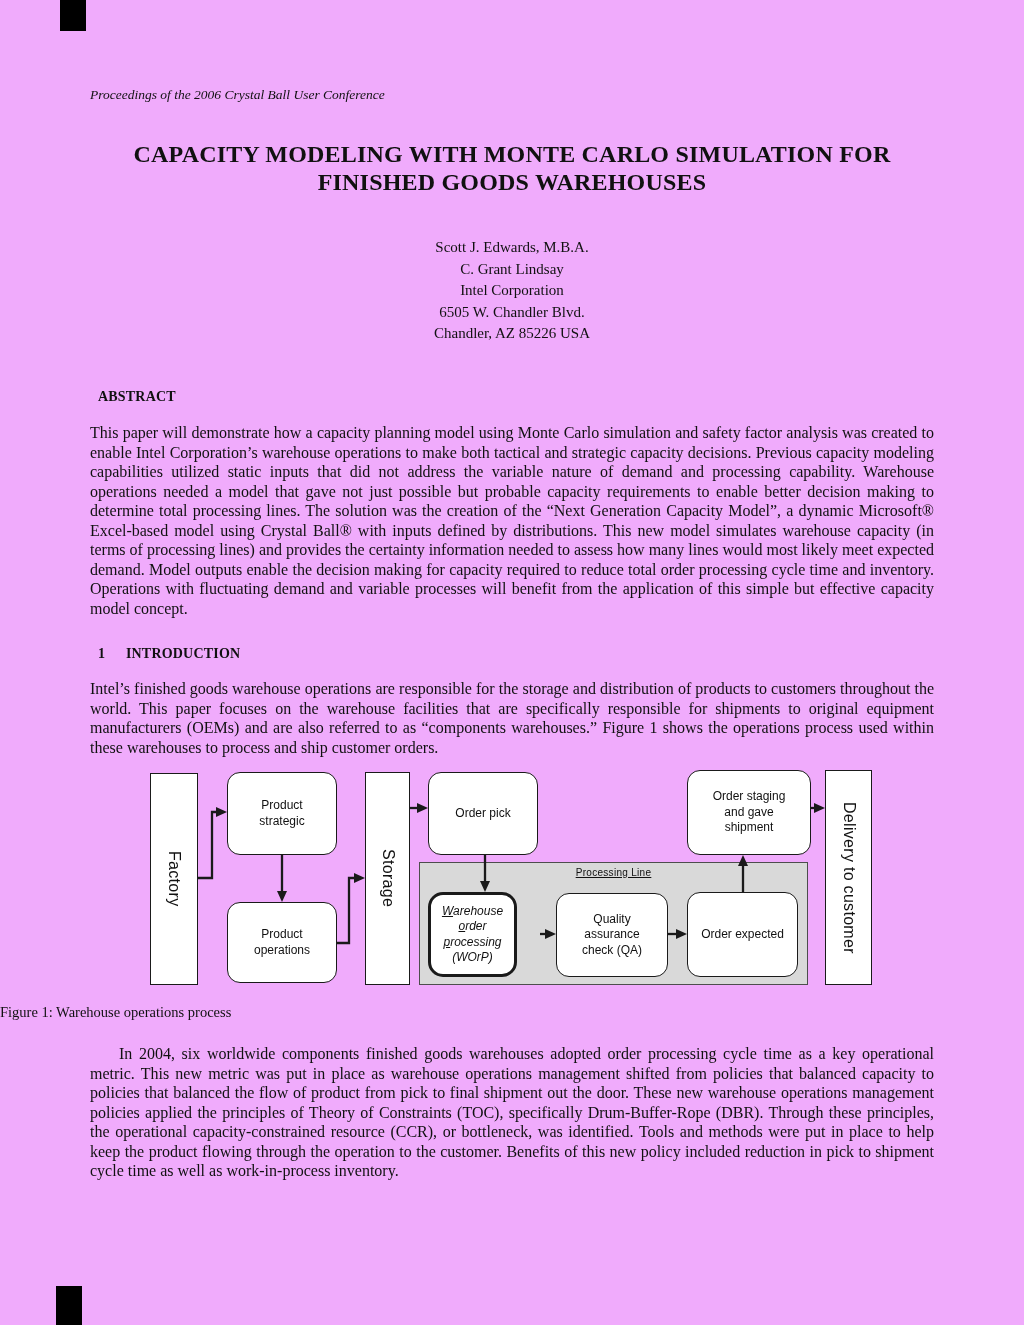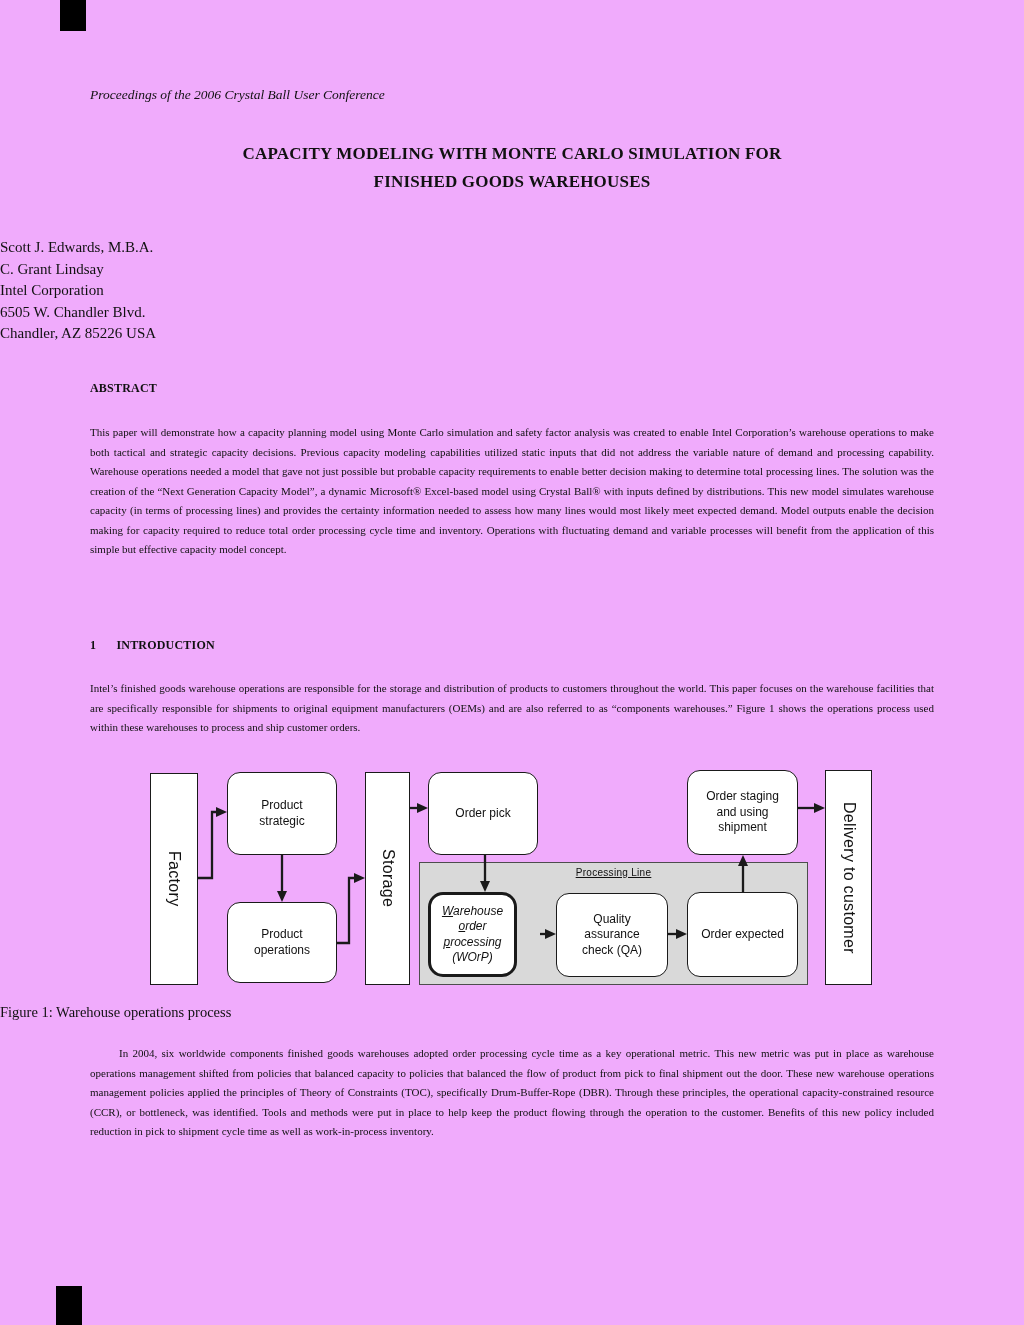--- a/index.html
+++ b/index.html
@@ -7,29 +7,29 @@
     position:relative;width:1024px;height:1325px;background:#f0abfc;
     font-family:"Liberation Serif",serif;color:#111;overflow:hidden;
     margin:0 auto;
   }
   .mark{position:absolute;background:#000;}
   .mark-top{left:60px;top:0;width:26px;height:31px;}
   .mark-bottom{left:56px;top:1286px;width:26px;height:39px;}
 
   .running-head{position:absolute;left:90px;top:87px;font-style:italic;font-size:13.5px;}
   .title{position:absolute;left:0;right:0;top:140px;margin:0;text-align:center;
-         font-size:17px;font-weight:bold;line-height:28px;letter-spacing:.2px;}
+         font-size:24px;font-weight:bold;line-height:28px;letter-spacing:.2px;}
   .title span{display:block;}
-  .authors{position:absolute;left:0;right:0;top:237px;text-align:left;
+  .authors{position:absolute;left:0;right:0;top:237px;text-align:center;
            font-size:15px;line-height:21.5px;}
-  .sec{position:absolute;left:90px;margin:0;font-size:12px;font-weight:bold;letter-spacing:.2px;}
+  .sec{position:absolute;left:90px;margin:8px;font-size:14px;font-weight:bold;letter-spacing:.2px;}
   .abstract-h{top:381px;}
   .intro-h{top:638px;}
   .sec-num{display:inline-block;margin-right:17px;}
-  .body{position:absolute;left:90px;width:844px;margin:0;font-size:11px;
+  .body{position:absolute;left:90px;width:844px;margin:0;font-size:16px;
         line-height:19.5px;text-align:justify;}
   .abstract-p{top:423px;}
   .intro-p{top:679px;}
   .p2004{top:1044px;text-indent:29px;}
 
   
   .figure{position:absolute;left:150px;top:770px;width:722px;height:215px;
           font-family:"Liberation Sans",sans-serif;color:#111;}
   .figure .arrows{position:absolute;left:0;top:0;pointer-events:none;}
   .gray-area{position:absolute;left:269px;top:92px;width:389px;height:123px;
@@ -46,21 +46,21 @@
   .uf::first-letter{text-decoration:underline;}
 
   .n-factory{left:0;top:3px;width:48px;height:212px;}
   .n-receiving{left:77px;top:2px;width:110px;height:83px;}
   .n-placement{left:77px;top:132px;width:110px;height:81px;}
   .n-storage{left:215px;top:2px;width:45px;height:213px;}
   .n-orderpick{left:278px;top:2px;width:110px;height:83px;}
   .n-worp{left:278px;top:122px;width:89px;height:85px;font-style:italic;}
   .n-qa{left:406px;top:123px;width:112px;height:84px;}
   .n-packing{left:537px;top:122px;width:111px;height:85px;}
-  .n-staging{left:537px;top:0;width:111px;height:85px;}
+  .n-staging{left:537px;top:0;width:124px;height:85px;}
   .n-delivery{left:675px;top:0;width:47px;height:215px;}
 
   .caption{position:absolute;left:0;right:0;top:1004px;text-align:left;font-size:14.5px;}
 </style>
 </head>
 <body>
 
 <div class="page">
 
   <div class="mark mark-top"></div>
@@ -144,21 +144,21 @@
       <div>assurance</div>
       <div>check (QA)</div>
     </div>
 
     <div class="rbox n-packing">
       <div>Order expected</div>
     </div>
 
     <div class="rbox n-staging">
       <div>Order staging</div>
-      <div>and using</div>
+      <div>and gave</div>
       <div>shipment</div>
     </div>
 
     <div class="vbox n-delivery">Delivery to customer</div>
   </div>
 
   <div class="caption">Figure 1: Warehouse operations process</div>
 
   <p class="body p2004">In 2004, six worldwide components finished goods warehouses adopted order processing cycle time as a key operational metric.  This new metric was put in place as warehouse operations management shifted from policies that balanced capacity to policies that balanced the flow of product from pick to final shipment out the door.  These new warehouse operations management policies applied the principles of Theory of Constraints (TOC), specifically Drum-Buffer-Rope (DBR).  Through these principles, the operational capacity-constrained resource (CCR), or bottleneck, was identified.  Tools and methods were put in place to help keep the product flowing through the operation to the customer.  Benefits of this new policy included reduction in pick to shipment cycle time as well as work-in-process inventory.</p>
 

